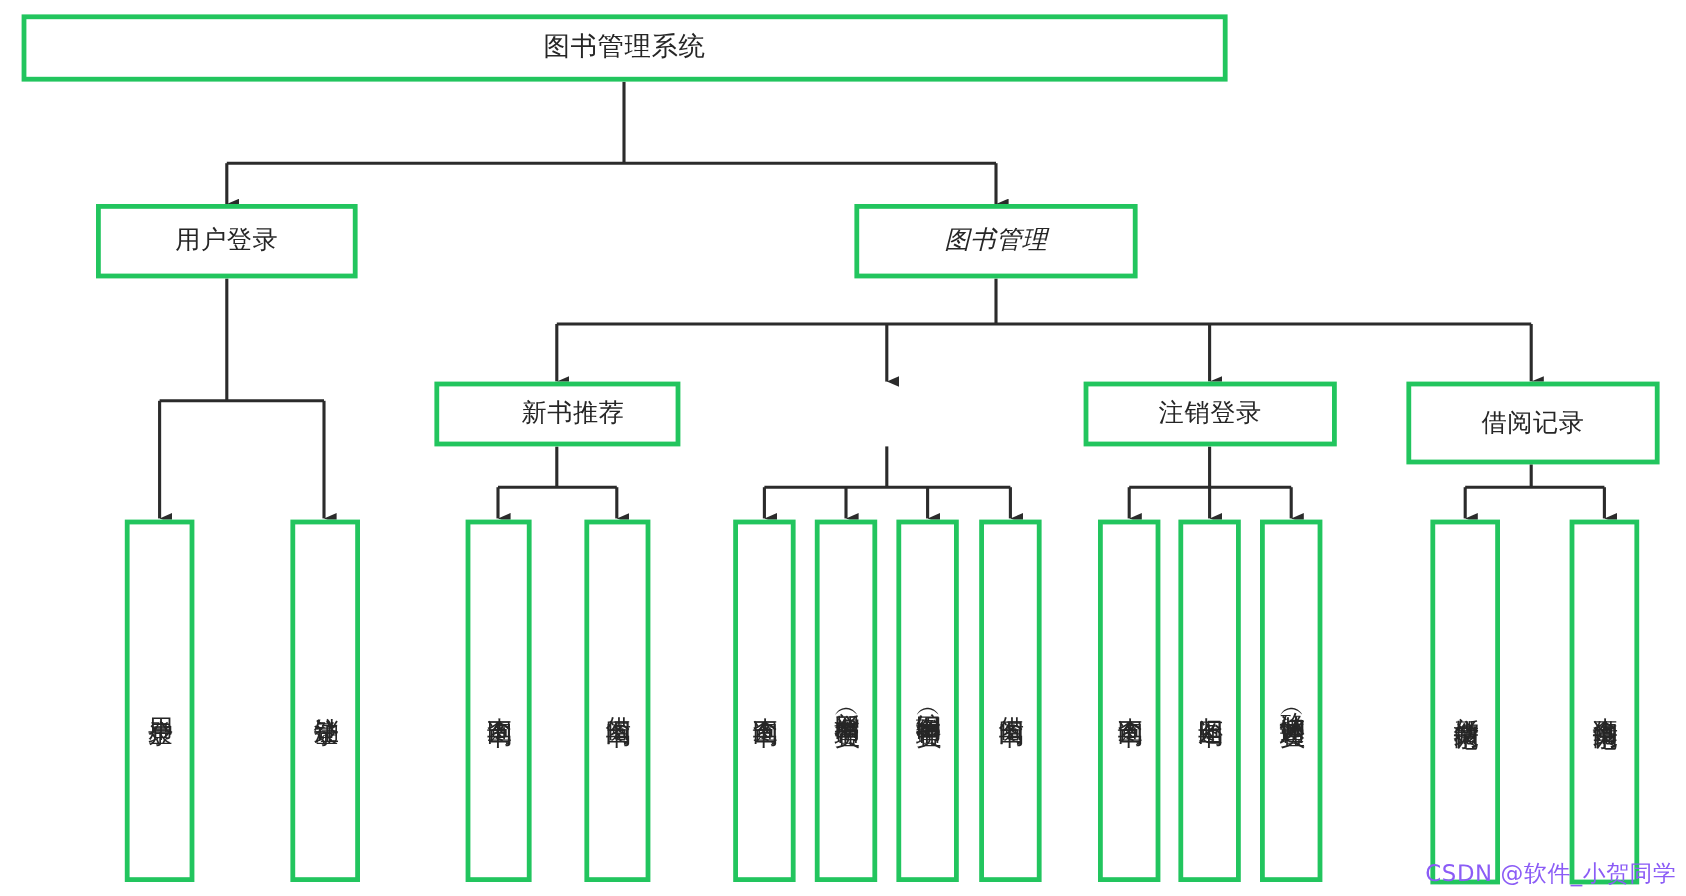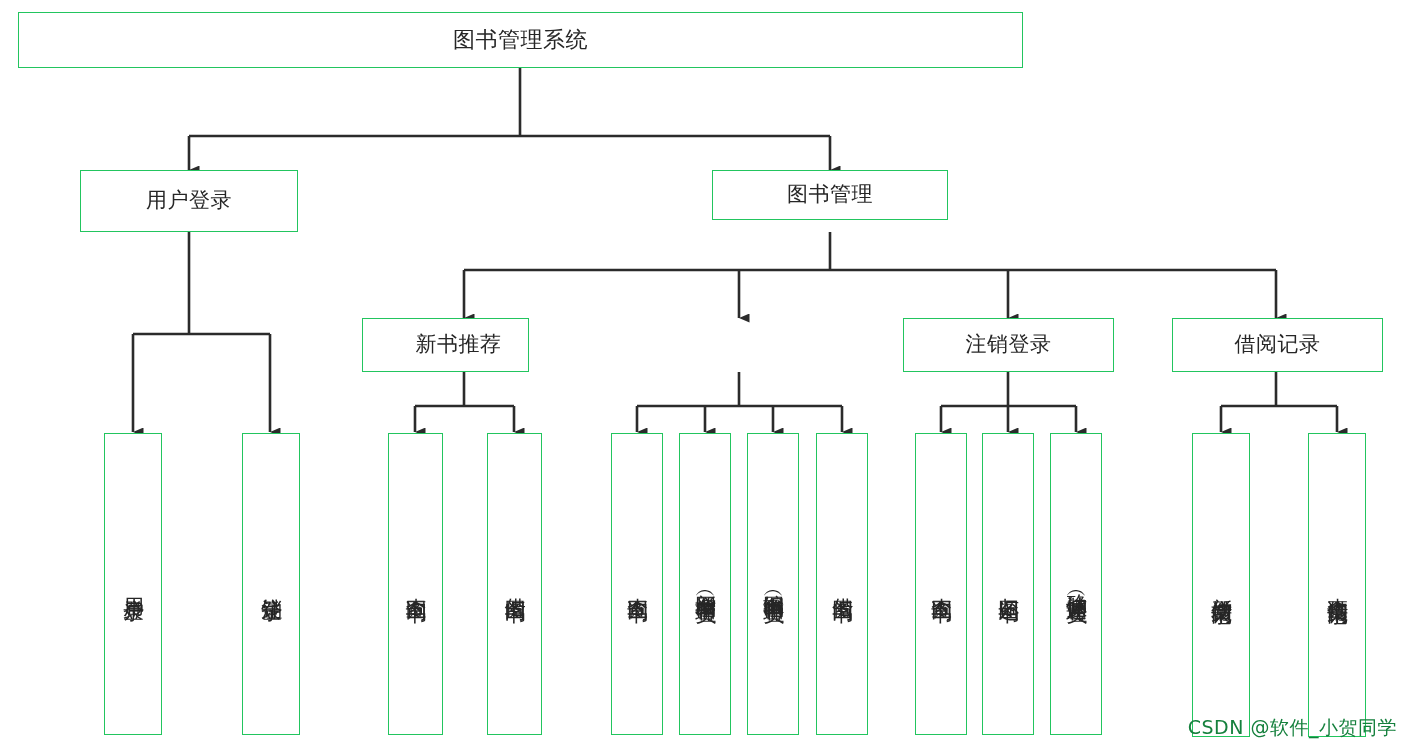--- a/index.html
+++ b/index.html
@@ -22,21 +22,21 @@
     position: absolute;
     left: 0;
     top: 0;
     width: 1405px;
     height: 747px;
     pointer-events: none;
   }
   .node {
     position: absolute;
     box-sizing: border-box;
-    border: 1px solid #22c55e;
+    border: 4px solid #22c55e;
     background: #ffffff;
     display: flex;
     align-items: center;
     justify-content: center;
     color: #262626;
   }
   .node.horiz {
     font-size: 21px;
     letter-spacing: 0.5px;
     line-height: 1.2;
@@ -56,21 +56,21 @@
     display: block;
   }
   .node.root {
     font-size: 22px;
   }
   #watermark {
     position: absolute;
     right: 8px;
     bottom: 6px;
     font-size: 19px;
-    color: #15803d;
+    color: #8b5cf6;
     white-space: nowrap;
     letter-spacing: 0.5px;
   }
 </style>
 </head>
 <body>
 
 <div id="canvas">
 
   <svg class="wires" viewBox="0 0 1405 747" xmlns="http://www.w3.org/2000/svg">
@@ -127,31 +127,31 @@
     </g>
   </svg>
 
   <div class="node horiz root" style="left:18px; top:12px; width:1005px; height:56px;">
     <span>图书管理系统</span>
   </div>
 
   <div class="node horiz" style="left:80px; top:170px; width:218px; height:62px;">
     <span>用户登录</span>
   </div>
-  <div class="node horiz" style="left:712px; top:170px; width:236px; height:50px;">
+  <div class="node horiz" style="left:712px; top:170px; width:236px; height:62px;font-style:italic;">
     <span>图书管理</span>
   </div>
 
-  <div class="node horiz" style="left:362px; top:318px; width:167px; height:54px;padding-left:26px;">
+  <div class="node horiz" style="left:362px; top:318px; width:205px; height:54px;padding-left:26px;">
     <span>新书推荐</span>
   </div>
   <div class="node horiz" style="left:903px; top:318px; width:211px; height:54px;">
     <span>注销登录</span>
   </div>
-  <div class="node horiz" style="left:1172px; top:318px; width:211px; height:54px;">
+  <div class="node horiz" style="left:1172px; top:318px; width:211px; height:69px;">
     <span>借阅记录</span>
   </div>
 
   <div class="node vert" style="left:104px; top:433px; width:58px; height:302px;">
     <span class="vtext">用户登录</span>
   </div>
   <div class="node vert" style="left:242px; top:433px; width:58px; height:302px;">
     <span class="vtext">注销登录</span>
   </div>
 

